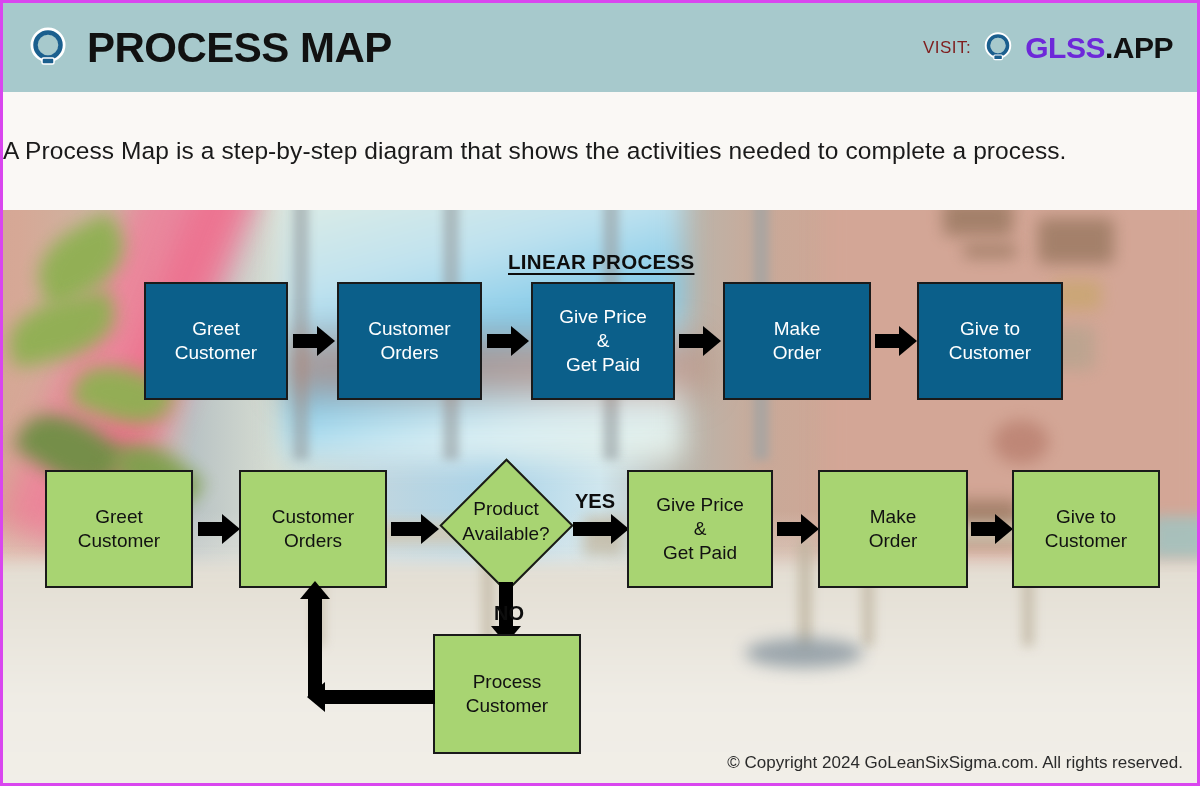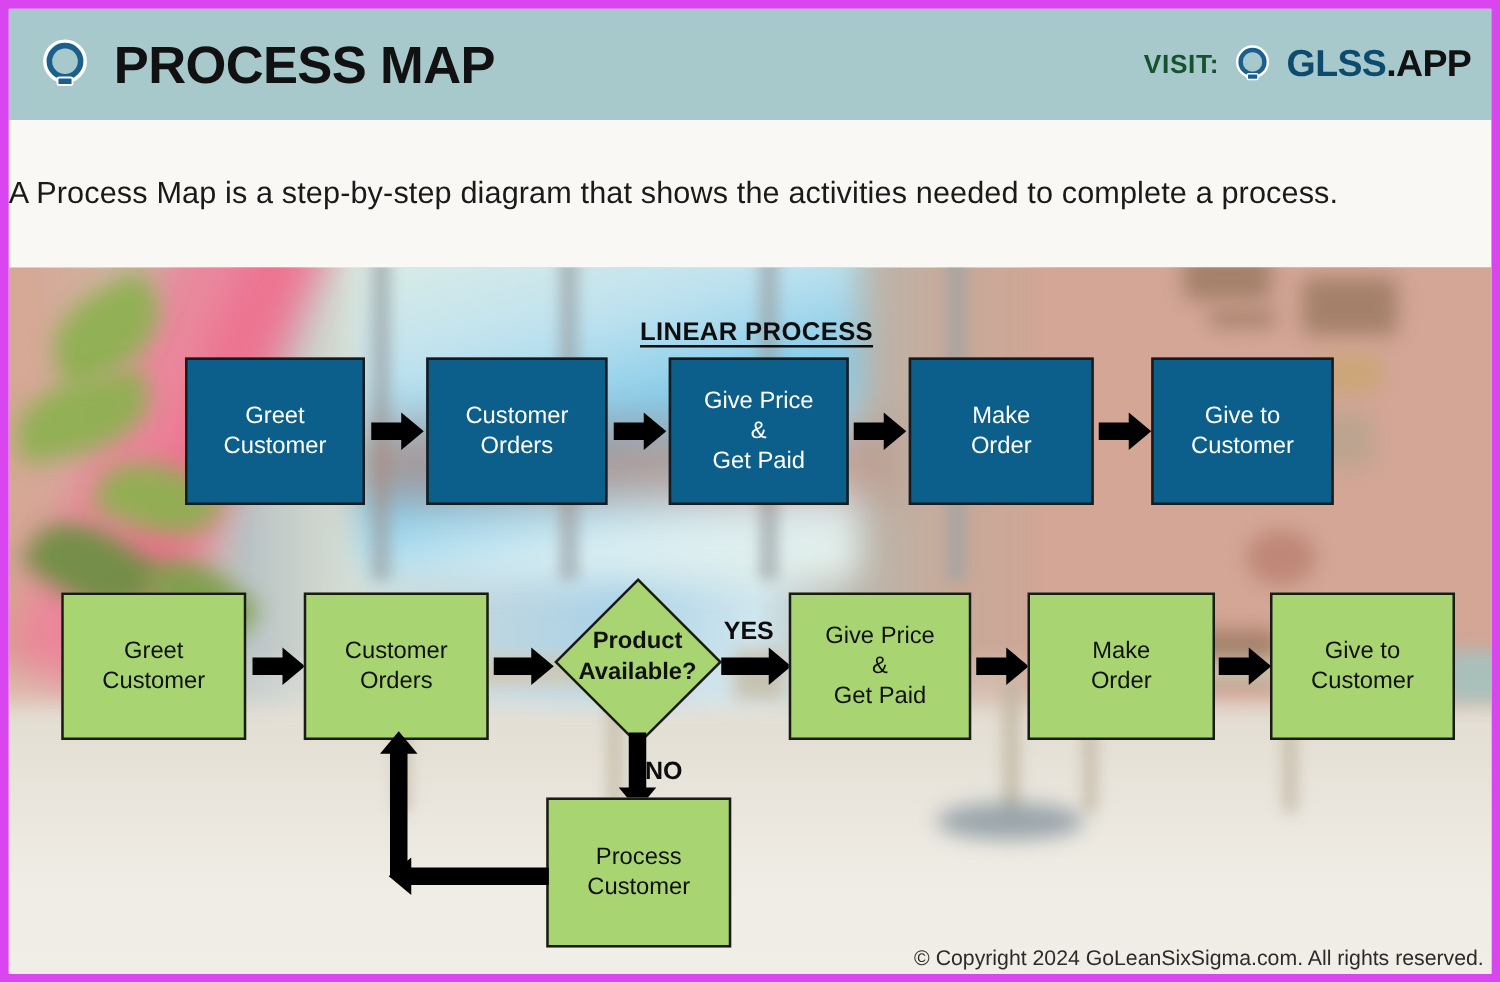--- a/index.html
+++ b/index.html
@@ -1,52 +1,52 @@
 <!DOCTYPE html>
 <html><head>
 <meta charset="utf-8">
 <style>
   * { margin:0; padding:0; box-sizing:border-box; }
   html,body { width:1200px; height:786px; background:#fff; }
   body {
     font-family:"Liberation Sans", sans-serif;
     position:relative; overflow:hidden;
   }
-  #page { position:relative; width:1200px; height:786px; border:7px solid #d946ef; overflow:hidden; background:#fff; }
+  #page { position:relative; width:1200px; height:786px; border:3px solid #d946ef; overflow:hidden; background:#fff; }
 
   
   #header {
     position:absolute; left:0; top:0; width:1194px; height:89px;
     background:#a7c9cc; display:flex; align-items:center;
   }
   #hdr-logo { margin-left:22px; width:46px; height:46px; flex:0 0 auto; }
   #hdr-title {
     margin-left:16px; font-size:42px; font-weight:bold; letter-spacing:-0.5px;
     color:#111; font-family:"Liberation Sans", sans-serif;
   }
   #hdr-right { margin-left:auto; margin-right:24px; display:flex; align-items:center; gap:10px; }
-  #visit-label { font-size:21px; color:#14532d; letter-spacing:0.5px; font-weight:700; }
+  #visit-label { font-size:17px; color:#7f1d1d; letter-spacing:0.5px; font-weight:400; }
   #brand-mark { width:34px; height:34px; }
   #brand-text { font-size:30px; font-weight:bold; letter-spacing:-0.5px; }
-  .brand-blue { color:#0c4a6e;text-align:right; }
+  .brand-blue { color:#6d28d9;text-align:right; }
   .brand-dark { color:#111; }
 
   
   #subtitle-band {
     position:absolute; left:0; top:89px; width:1194px; height:118px;
     background:#faf8f5; display:flex; align-items:center;
   }
   #subtitle {
     font-size:24.5px; color:#1a1a1a; letter-spacing:0.1px;
   }
 
   
   #stage {
     position:absolute; left:0; top:207px; width:1194px; height:573px;
-    overflow:hidden; background:#fef9c3;
+    overflow:hidden; background:#3b82f6;
   }
   
   .bg-layer { position:absolute; inset:-40px; }
   #bg-base {
     background:
       linear-gradient(to bottom, rgba(255,255,255,0) 52%, #f0ece6 68%, #f2efe9 100%),
       linear-gradient(to right,
         #cfa493 0%, #d6a896 7%, #c9b9a6 16%,
         #b9c3c4 20%, #d7ddd2 26%, #bfd6e0 34%,
         #aad3e8 42%, #cfe6ee 50%, #b9b6ad 56%,
@@ -301,21 +301,21 @@
         <div>Orders</div>
       </div>
     </div>
 
     <div class="arrow-h" style="left:388px; top:312px; width:48px;">
       <div class="shaft" style="width:32px;"></div>
         <div class="head" style="left:30px;"></div>
     </div>
 
     <div class="diamond" style="left:456px; top:268px; width:95px; height:95px;"></div>
-    <div class="diamond-label" style="left:443px; top:287px; width:120px;font-weight:bold;">
+    <div class="diamond-label" style="left:443px; top:287px; width:120px;">
       <div>Product</div>
       <div>Available?</div>
     </div>
 
     <div class="branch-label" style="left:572px; top:280px;">YES</div>
 
     <div class="arrow-h" style="left:570px; top:312px; width:56px;">
       <div class="shaft" style="width:40px;"></div>
         <div class="head" style="left:38px;"></div>
     </div>
@@ -349,21 +349,21 @@
       <div>
         <div>Give to</div>
         <div>Customer</div>
       </div>
     </div>
 
     <div class="arrow-down" style="left:488px; top:372px; width:30px; height:62px;">
       <div class="shaft" style="height:46px;"></div>
         <div class="head"></div>
     </div>
-    <div class="branch-label" style="left:509px; top:392px;">NO</div>
+    <div class="branch-label" style="left:491px; top:392px;">NO</div>
 
     <div class="node node-green" style="left:430px; top:424px; width:148px; height:120px;">
       <div>
         <div>Process</div>
         <div>Customer</div>
       </div>
     </div>
 
     <div class="arrow-left" style="left:304px; top:480px; width:128px;">
       <div class="shaft" style="width:112px;"></div>

